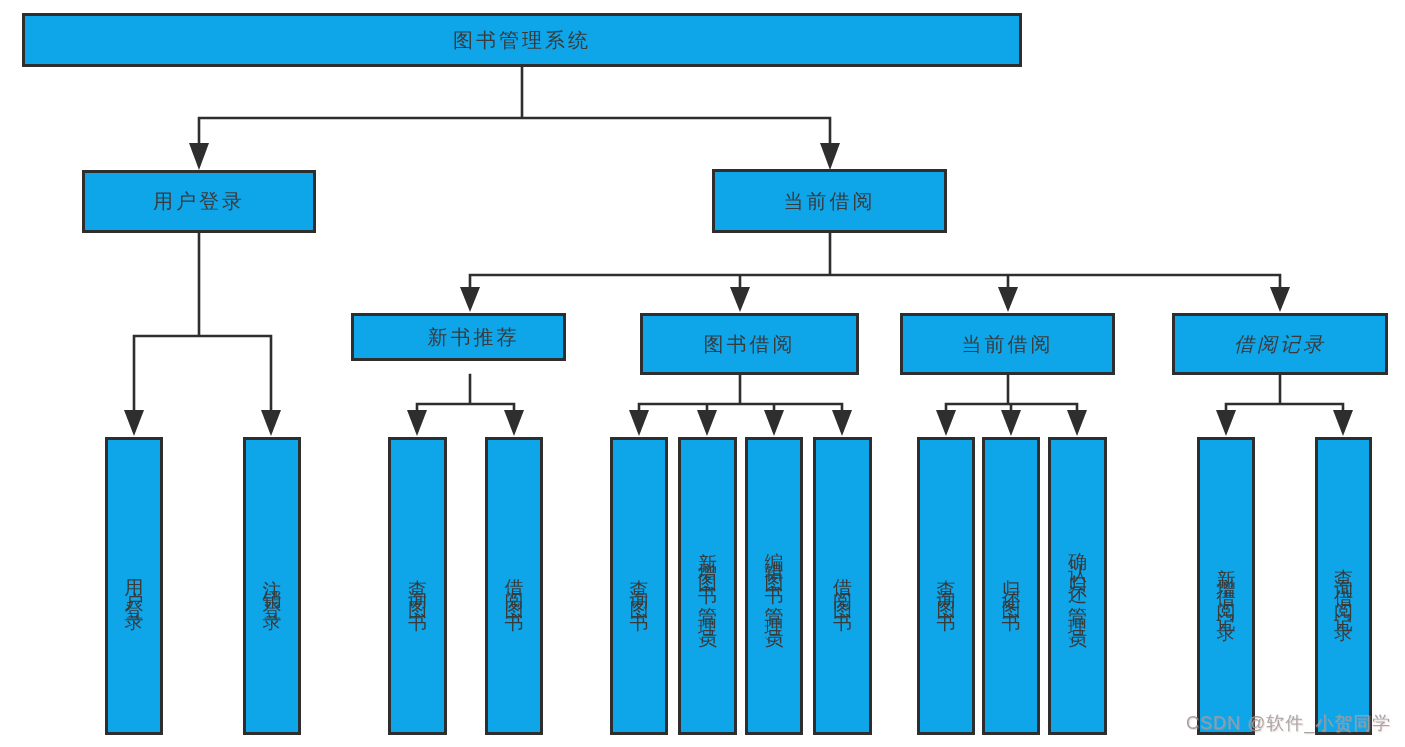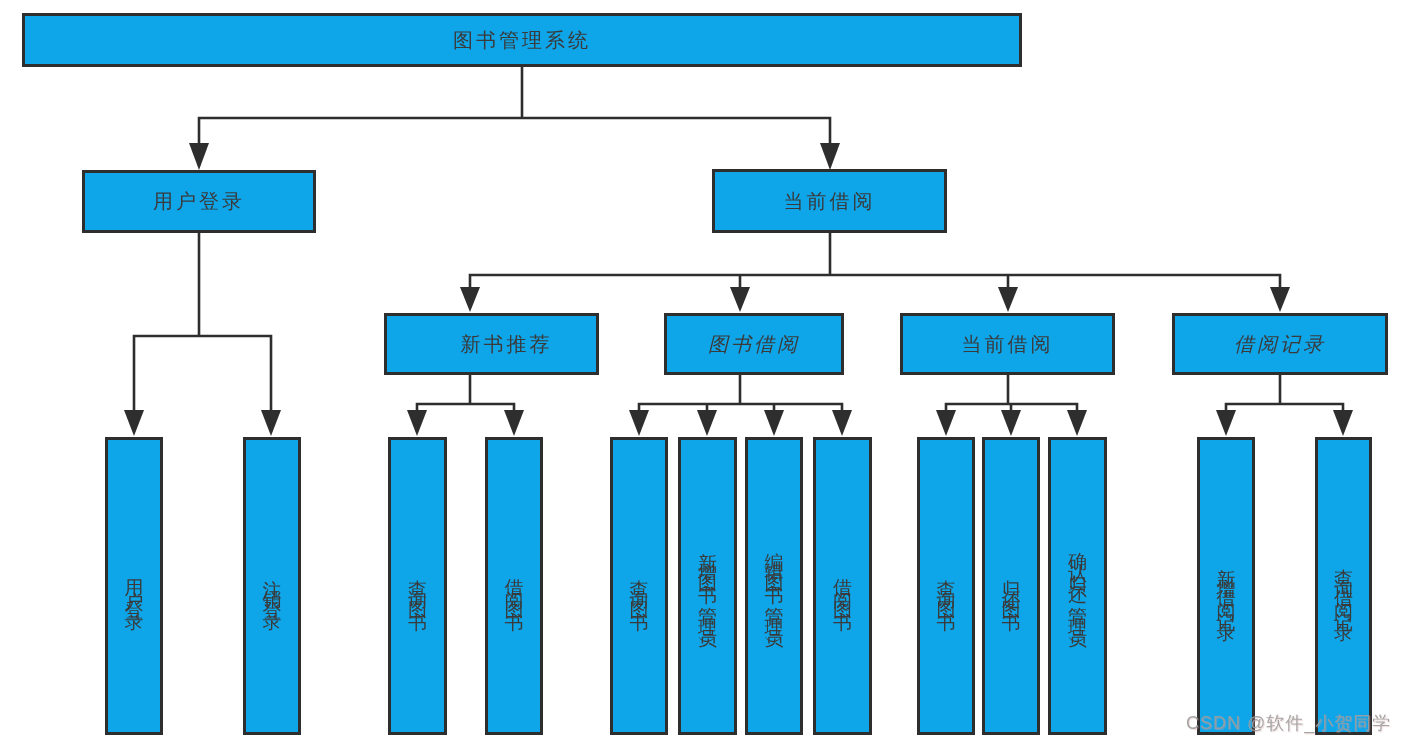--- a/index.html
+++ b/index.html
@@ -110,24 +110,24 @@
     <span>图书管理系统</span>
   </div>
 
   <div class="node" style="left:82px; top:170px; width:234px; height:63px;">
     <span>用户登录</span>
   </div>
   <div class="node" style="left:712px; top:169px; width:235px; height:64px;">
     <span>当前借阅</span>
   </div>
 
-  <div class="node" style="left:384px; top:313px; width:215px; height:62px;padding-left:30px;">
+  <div class="node" style="left:351px; top:313px; width:215px; height:48px;padding-left:30px;">
     <span>新书推荐</span>
   </div>
-  <div class="node" style="left:664px; top:313px; width:180px; height:62px;font-style:italic;">
+  <div class="node" style="left:640px; top:313px; width:219px; height:62px;">
     <span>图书借阅</span>
   </div>
   <div class="node" style="left:900px; top:313px; width:215px; height:62px;text-align:center;">
     <span>当前借阅</span>
   </div>
   <div class="node" style="left:1172px; top:313px; width:216px; height:62px;font-style:italic;">
     <span>借阅记录</span>
   </div>
 
   <div class="node leaf" style="left:105px; width:58px;">

